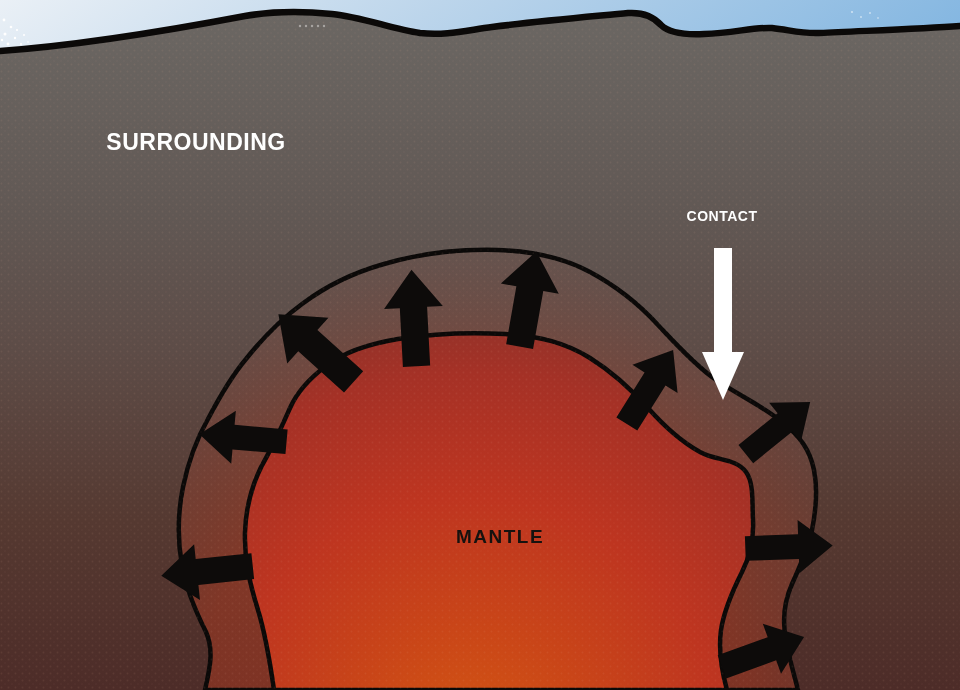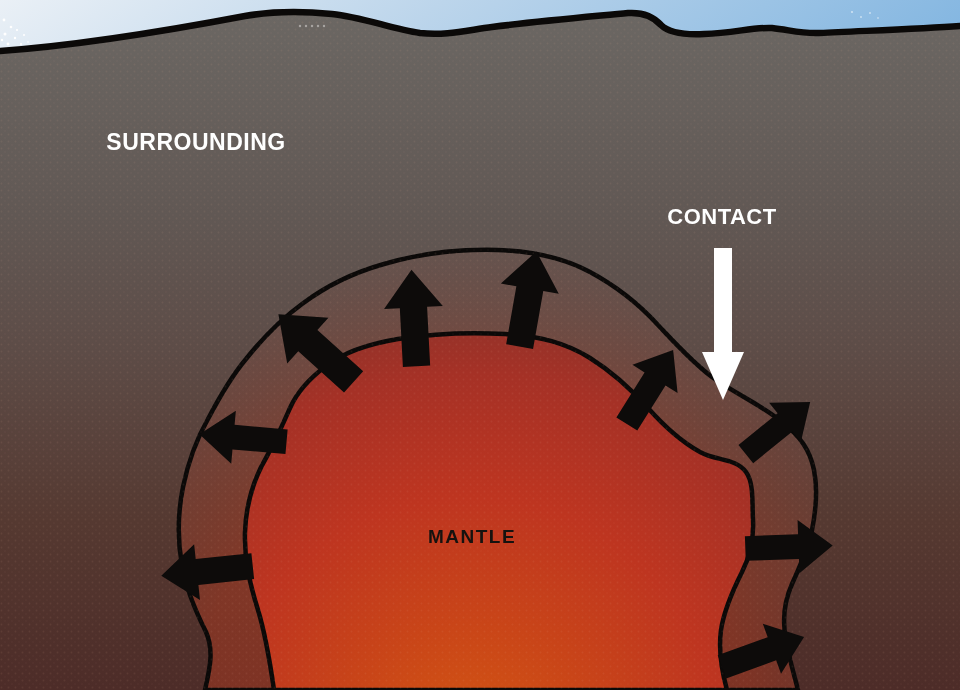--- a/index.html
+++ b/index.html
@@ -8,22 +8,22 @@
     font-family:"Liberation Sans",sans-serif;
     -webkit-font-smoothing:antialiased;
   }
   .stage svg{position:absolute;left:0;top:0;display:block;}
   .diagram-label{
     position:absolute;transform:translate(-50%,-50%);
     text-align:center;font-weight:700;white-space:nowrap;
     letter-spacing:.5px;
   }
   .label-surrounding-rock{left:196px;top:142px;font-size:23px;line-height:28px;color:#fff;}
-  .label-contact{left:722px;top:216px;font-size:22px;line-height:27px;color:#fff;}
-  .label-mantle{left:472px;top:537px;font-size:19px;letter-spacing:1.5px;color:#16120f;}
+  .label-contact{left:722px;top:216px;font-size:14px;line-height:27px;color:#fff;}
+  .label-mantle{left:500px;top:537px;font-size:19px;letter-spacing:1.5px;color:#16120f;}
 </style>
 </head>
 <body>
 
 <div class="stage">
   <svg width="960" height="690" viewBox="0 0 960 690">
     <defs>
       <linearGradient id="skyGrad" x1="0" y1="0" x2="1" y2="0.18">
         <stop offset="0" stop-color="#EAF0F6"></stop>
         <stop offset="0.45" stop-color="#BCD5EB"></stop>

